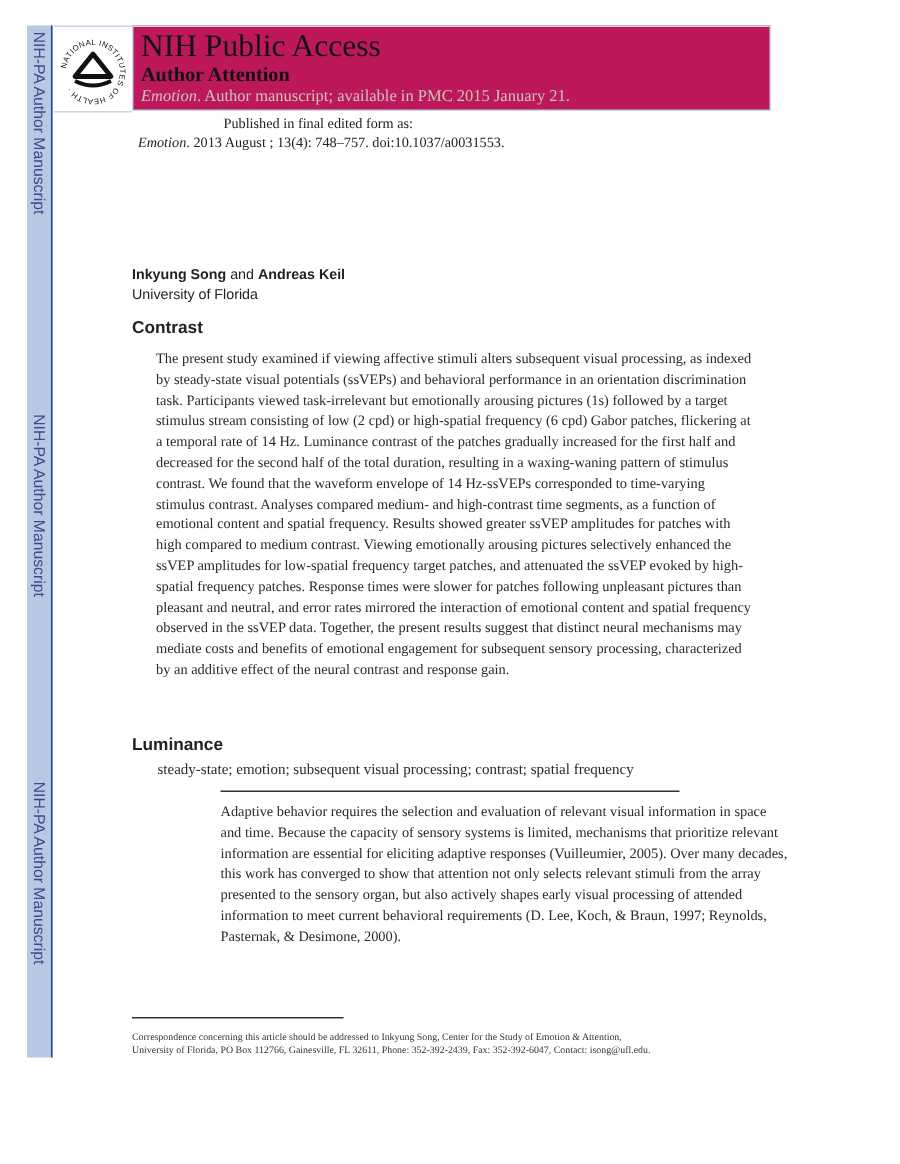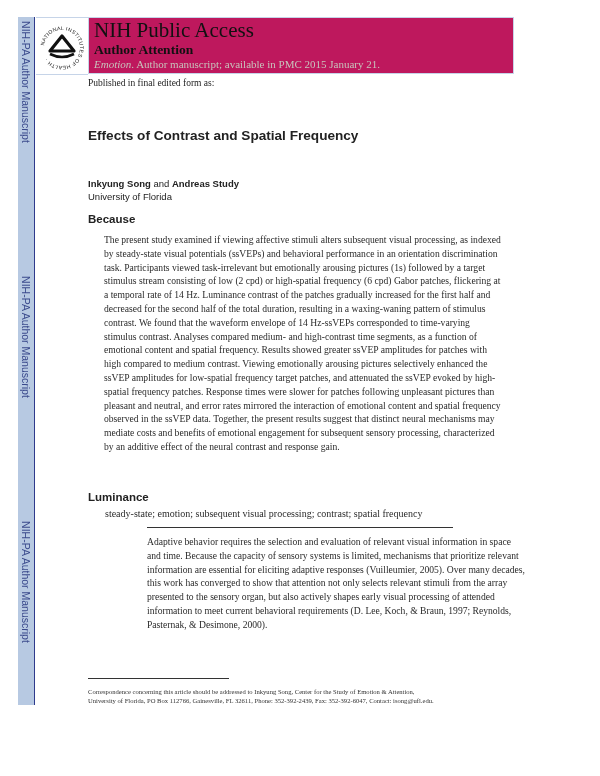--- a/index.html
+++ b/index.html
@@ -104,32 +104,32 @@
 </div>
 
 <div class="header-band">
   <div class="nih-title">NIH Public Access</div>
   <div class="nih-sub">Author Attention</div>
   <div class="nih-avail"><i>Emotion</i><span>. Author manuscript; available in PMC 2015 January 21.</span></div>
 </div>
 
 <div class="pub-info">
   <div>Published in final edited form as:</div>
+  <div class="cite"><i>Emotion</i><span>. 2013 August ; 13(4): 748–757. doi:10.1037/a0031553.</span></div>
 </div>
 
 <div class="title">
-  <div>Effects of Contrast and Spatial Frequency</div>
 </div>
 
 <div class="authors">
-  <div><b>Inkyung Song</b><span> and </span><b>Andreas Study</b></div>
+  <div><b>Inkyung Song</b><span> and </span><b>Andreas Keil</b></div>
   <div>University of Florida</div>
 </div>
 
-<div class="section-head" style="top:213px;">Because</div>
+<div class="section-head" style="top:213px;">Contrast</div>
 <div class="abstract">The present study examined if viewing affective stimuli alters subsequent visual processing, as indexed by steady-state visual potentials (ssVEPs) and behavioral performance in an orientation discrimination task. Participants viewed task-irrelevant but emotionally arousing pictures (1s) followed by a target stimulus stream consisting of low (2 cpd) or high-spatial frequency (6 cpd) Gabor patches, flickering at a temporal rate of 14 Hz. Luminance contrast of the patches gradually increased for the first half and decreased for the second half of the total duration, resulting in a waxing-waning pattern of stimulus contrast. We found that the waveform envelope of 14 Hz-ssVEPs corresponded to time-varying stimulus contrast. Analyses compared medium- and high-contrast time segments, as a function of emotional content and spatial frequency. Results showed greater ssVEP amplitudes for patches with high compared to medium contrast. Viewing emotionally arousing pictures selectively enhanced the ssVEP amplitudes for low-spatial frequency target patches, and attenuated the ssVEP evoked by high-spatial frequency patches. Response times were slower for patches following unpleasant pictures than pleasant and neutral, and error rates mirrored the interaction of emotional content and spatial frequency observed in the ssVEP data. Together, the present results suggest that distinct neural mechanisms may mediate costs and benefits of emotional engagement for subsequent sensory processing, characterized by an additive effect of the neural contrast and response gain.</div>
 
 <div class="section-head" style="top:491px;">Luminance</div>
 <div class="keywords">steady-state; emotion; subsequent visual processing; contrast; spatial frequency</div>
 
 <div class="rule1"></div>
 <div class="intro">Adaptive behavior requires the selection and evaluation of relevant visual information in space and time. Because the capacity of sensory systems is limited, mechanisms that prioritize relevant information are essential for eliciting adaptive responses (Vuilleumier, 2005). Over many decades, this work has converged to show that attention not only selects relevant stimuli from the array presented to the sensory organ, but also actively shapes early visual processing of attended information to meet current behavioral requirements (D. Lee, Koch, &amp; Braun, 1997; Reynolds, Pasternak, &amp; Desimone, 2000).</div>
 
 <div class="rule2"></div>
 <div class="footnote">

